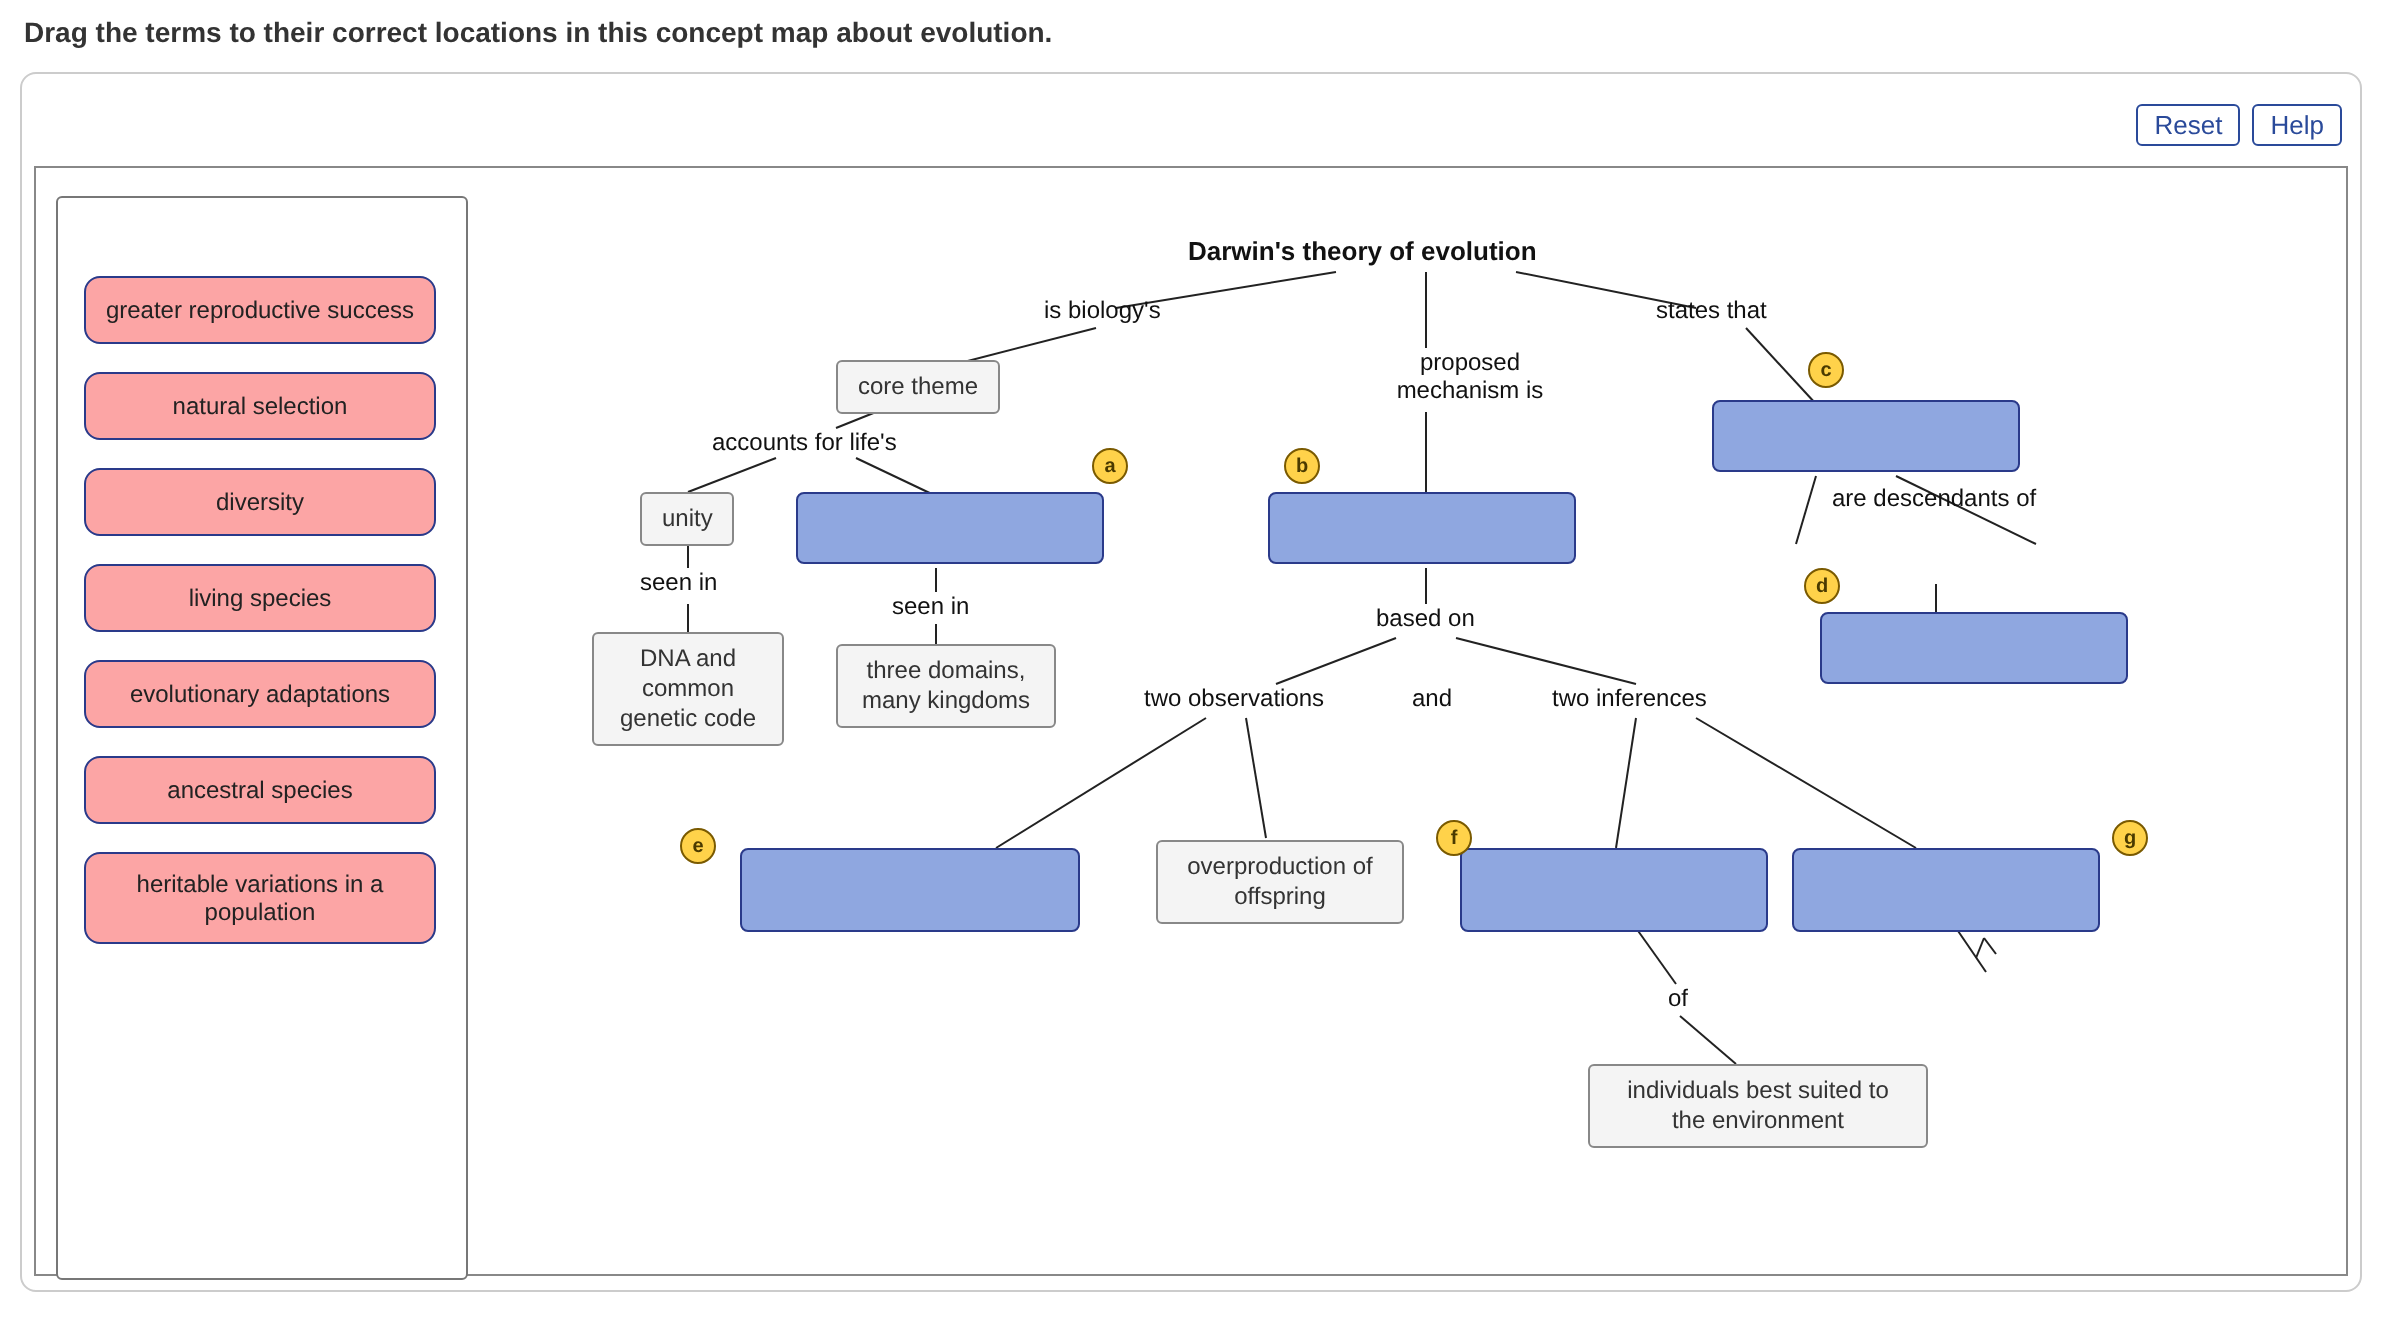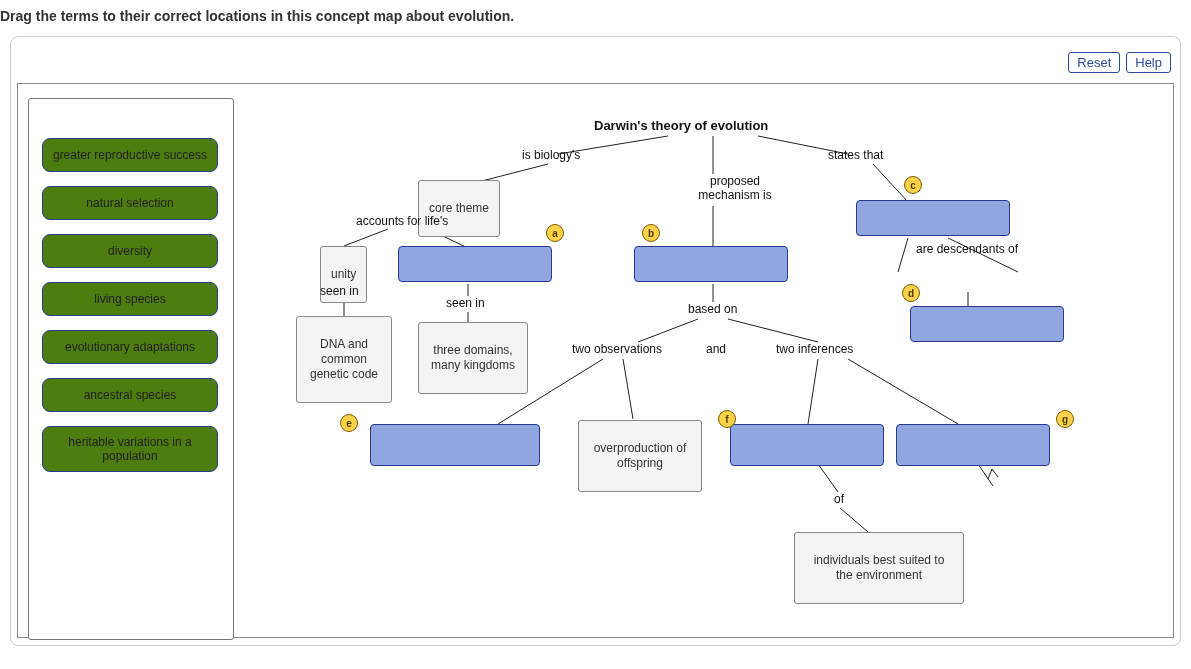--- a/index.html
+++ b/index.html
@@ -1,25 +1,25 @@
 <!DOCTYPE html>
 <html><head>
 <meta charset="utf-8">
 <style>
 *{box-sizing:border-box;margin:0;padding:0}
 body{font-family:Arial,Helvetica,sans-serif;font-size:13px;color:#333;background:#fff;width:1191px}
-.instruction{font-weight:bold;font-size:14px;padding:8px 0}
+.instruction{font-weight:bold;font-size:14px;padding:8px 12px}
 .outer-frame{border:1px solid #ccc;border-radius:8px;margin:4px 10px;padding:6px;height:610px}
 .inner-frame{border:1px solid #888;height:555px;margin-top:40px;position:relative}
 .toolbar{position:absolute;top:-32px;right:2px;display:flex;gap:6px}
 .tool-btn{border:1.5px solid #2a4a9a;background:#fff;color:#2a4a9a;font-size:13px;padding:2px 8px;border-radius:3px;cursor:pointer;font-weight:normal}
 .term-bank{position:absolute;left:24px;top:54px;width:176px;display:flex;flex-direction:column;gap:14px}
 .term-bank::before{content:"";position:absolute;left:-14px;top:-40px;width:204px;height:540px;border:1px solid #777;border-radius:3px;background:#fff}
-.term{position:relative;background:#4d7c0f;border:1.5px solid #2a3a8a;border-radius:8px;padding:8px 6px;text-align:center;font-size:12px;color:#222;cursor:grab;min-height:34px;display:flex;align-items:center;justify-content:center}
-.node-label{position:absolute;background:#f4f4f4;border:1px solid #888;border-radius:3px;padding:20px 10px;text-align:center;font-size:12px;line-height:1.25}
+.term{position:relative;background:#fca5a5;border:1.5px solid #2a3a8a;border-radius:8px;padding:8px 6px;text-align:center;font-size:12px;color:#222;cursor:grab;min-height:34px;display:flex;align-items:center;justify-content:center}
+.node-label{position:absolute;background:#f4f4f4;border:1px solid #888;border-radius:3px;padding:5px 10px;text-align:center;font-size:12px;line-height:1.25}
 .text-label{position:absolute;font-size:12px;text-align:center;color:#111}
 .drop-slot{position:absolute;background:#8fa7e0;border:1.5px solid #2a3a8a;border-radius:4px;height:36px}
 .badge{position:absolute;width:18px;height:18px;border-radius:50%;background:#ffd24a;border:1.5px solid #7a5a00;font-size:10px;font-weight:bold;display:flex;align-items:center;justify-content:center;color:#4a3a00}
 svg.lines{position:absolute;left:0;top:0;width:100%;height:100%;pointer-events:none}
 svg.lines line{stroke:#222;stroke-width:1}
 </style>
 </head>
 <body>
 
 <div class="instruction">Drag the terms to their correct locations in this concept map about evolution.</div>

